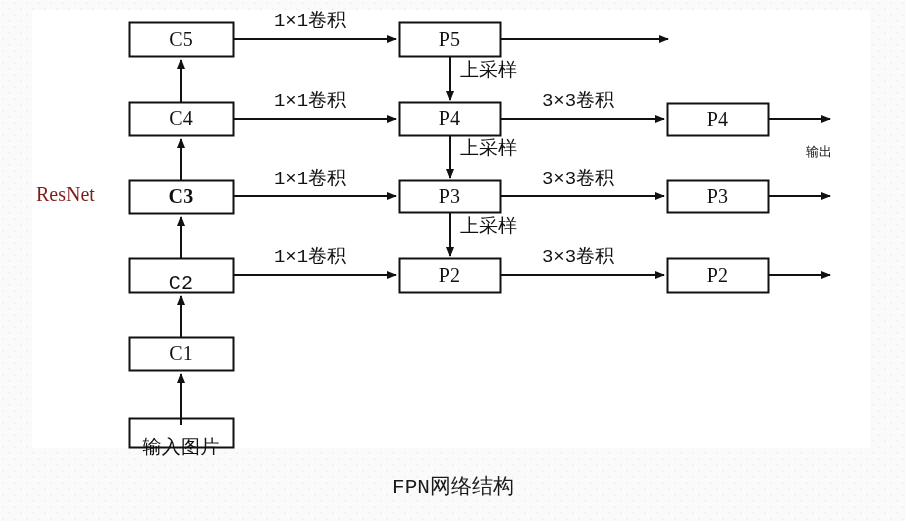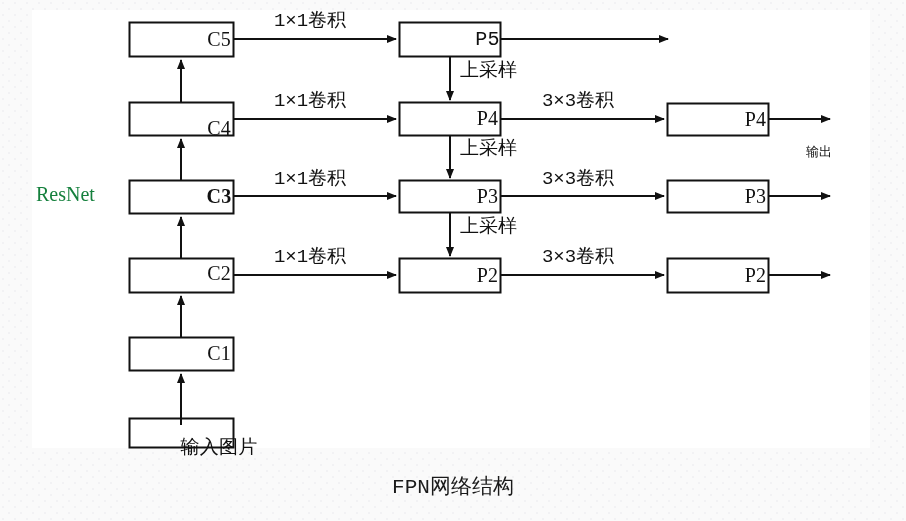--- a/index.html
+++ b/index.html
@@ -33,38 +33,37 @@
     color:#111111;
     white-space:nowrap;
     line-height:1;
   }
   .box-label{
     position:absolute;
     display:flex;align-items:center;justify-content:center;
     color:#111111;
     font-size:20px;
     letter-spacing:.2px;
-    padding-left:38px;
   }
   .cn{font-family:Liberation Mono, monospace;}
   .edge-label{
     font-size:19px;
     color:#111111;
     text-align:center;
   }
   #caption{
     position:absolute;
     left:0;top:472px;width:906px;
     text-align:center;
     font-size:21px;
     color:#1a1a1a;
   }
   #resnet-label{
     position:absolute;left:36px;top:183px;
-    font-size:20px;color:#15803d;
+    font-size:20px;color:#7f1d1d;
   }
   #output-label{
     position:absolute;left:806px;top:143px;
     font-size:13px;color:#111111;
   }
 </style>
 </head>
 <body>
 
 <div id="slide-bg"></div>
@@ -130,26 +129,26 @@
 
   <g stroke="#111111" stroke-width="2" fill="none">
     <line x1="768" y1="119" x2="830" y2="119" marker-end="url(#arrow)"></line>
     <line x1="768" y1="196" x2="830" y2="196" marker-end="url(#arrow)"></line>
     <line x1="768" y1="275" x2="830" y2="275" marker-end="url(#arrow)"></line>
   </g>
 </svg>
 
 <div class="box-label cn" style="left:129px;top:418px;width:104px;height:29px;font-size:19px;margin-top:14px;">输入图片</div>
 <div class="box-label" style="left:129px;top:337px;width:104px;height:33px;">C1</div>
-<div class="box-label" style="left:129px;top:256px;width:104px;height:34px;">C2</div>
+<div class="box-label" style="left:129px;top:266px;width:104px;height:34px;font-family:Liberation Mono, monospace;">C2</div>
 <div class="box-label" style="left:129px;top:180px;width:104px;height:33px;font-weight:bold;">C3</div>
-<div class="box-label" style="left:129px;top:112px;width:104px;height:33px;">C4</div>
+<div class="box-label" style="left:129px;top:102px;width:104px;height:33px;">C4</div>
 <div class="box-label" style="left:129px;top:22px;width:104px;height:34px;">C5</div>
 
-<div class="box-label" style="left:399px;top:22px;width:101px;height:34px;font-family:Liberation Mono, monospace;">P5</div>
+<div class="box-label" style="left:399px;top:22px;width:101px;height:34px;">P5</div>
 <div class="box-label" style="left:399px;top:102px;width:101px;height:33px;">P4</div>
 <div class="box-label" style="left:399px;top:180px;width:101px;height:32px;">P3</div>
 <div class="box-label" style="left:399px;top:258px;width:101px;height:34px;">P2</div>
 
 <div class="box-label" style="left:667px;top:103px;width:101px;height:32px;">P4</div>
 <div class="box-label" style="left:667px;top:180px;width:101px;height:32px;">P3</div>
 <div class="box-label" style="left:667px;top:258px;width:101px;height:34px;">P2</div>
 
 <div class="lbl edge-label cn" style="left:260px;top:12px;width:100px;">1×1卷积</div>
 <div class="lbl edge-label cn" style="left:260px;top:92px;width:100px;">1×1卷积</div>

